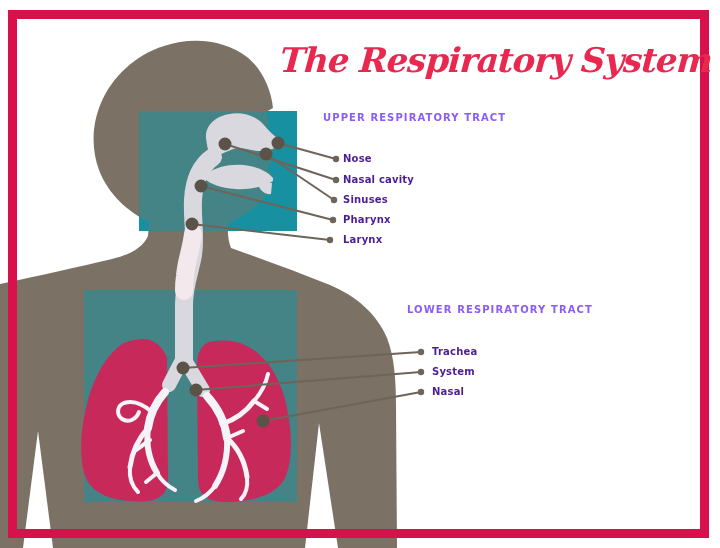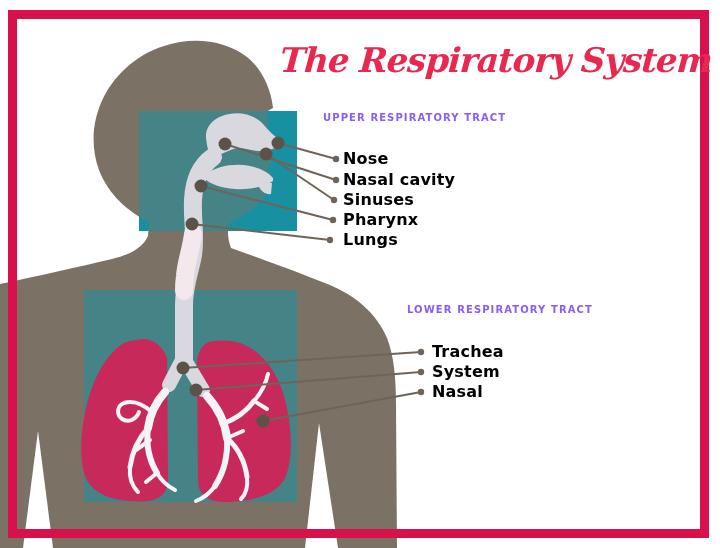--- a/index.html
+++ b/index.html
@@ -14,21 +14,21 @@
     font-family:"DejaVu Serif", serif; font-style:italic; font-weight:bold;
     font-size:34px; line-height:48px; color:#e9284f; letter-spacing:-1px;
     transform:skewX(-4deg);
   }
   .tract-heading {
     font-weight:bold; font-size:10px; color:#8b5cf6; letter-spacing:1.1px;
   }
   .upper-heading { left:323px; top:112px; }
   .lower-heading { left:407px; top:304px; }
   .part-label {
-    font-weight:bold; font-size:16px; color:#000000; letter-spacing:0.2px;
+    font-weight:bold; font-size:10px; color:#4c1d95; letter-spacing:0.2px;
     height:16px; line-height:16px;
   }
   .ul0 { left:343px; top:151px; }
   .ul1 { left:343px; top:172px; }
   .ul2 { left:343px; top:192px; }
   .ul3 { left:343px; top:212px; }
   .ul4 { left:343px; top:232px; }
   .ll0 { left:432px; top:344px;text-align:center; }
   .ll1 { left:432px; top:364px; }
   .ll2 { left:432px; top:384px; }
@@ -167,20 +167,20 @@
     <rect x="12.5" y="14.5" width="692" height="519" fill="none" stroke-width="9" stroke="#d8104c"></rect>
   </svg>
 
   <div class="txt page-title">The Respiratory System</div>
 
   <div class="txt tract-heading upper-heading">UPPER RESPIRATORY TRACT</div>
   <div class="txt part-label ul0">Nose</div>
   <div class="txt part-label ul1">Nasal cavity</div>
   <div class="txt part-label ul2">Sinuses</div>
   <div class="txt part-label ul3">Pharynx</div>
-  <div class="txt part-label ul4">Lungs</div>
+  <div class="txt part-label ul4">Larynx</div>
 
   <div class="txt tract-heading lower-heading">LOWER RESPIRATORY TRACT</div>
   <div class="txt part-label ll0">Trachea</div>
   <div class="txt part-label ll1">System</div>
   <div class="txt part-label ll2">Nasal</div>
 
 </div>
 
 </body></html>

